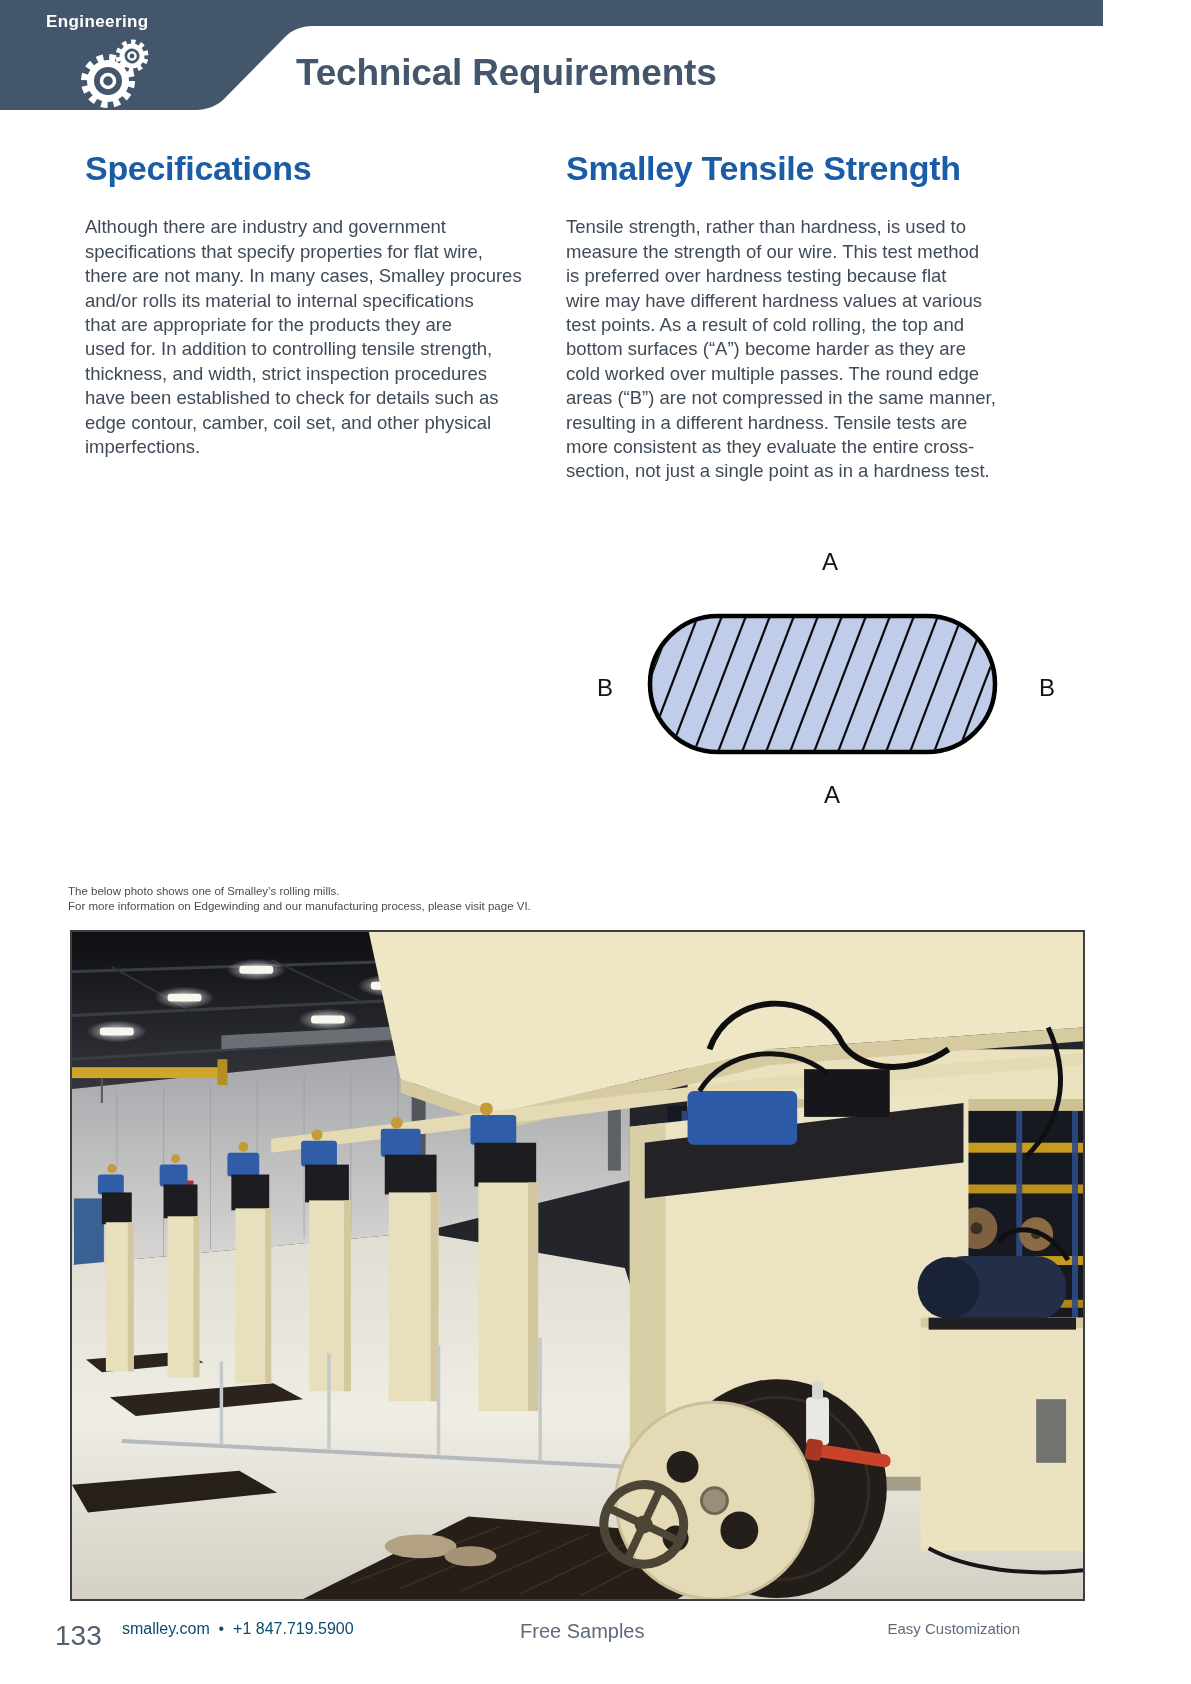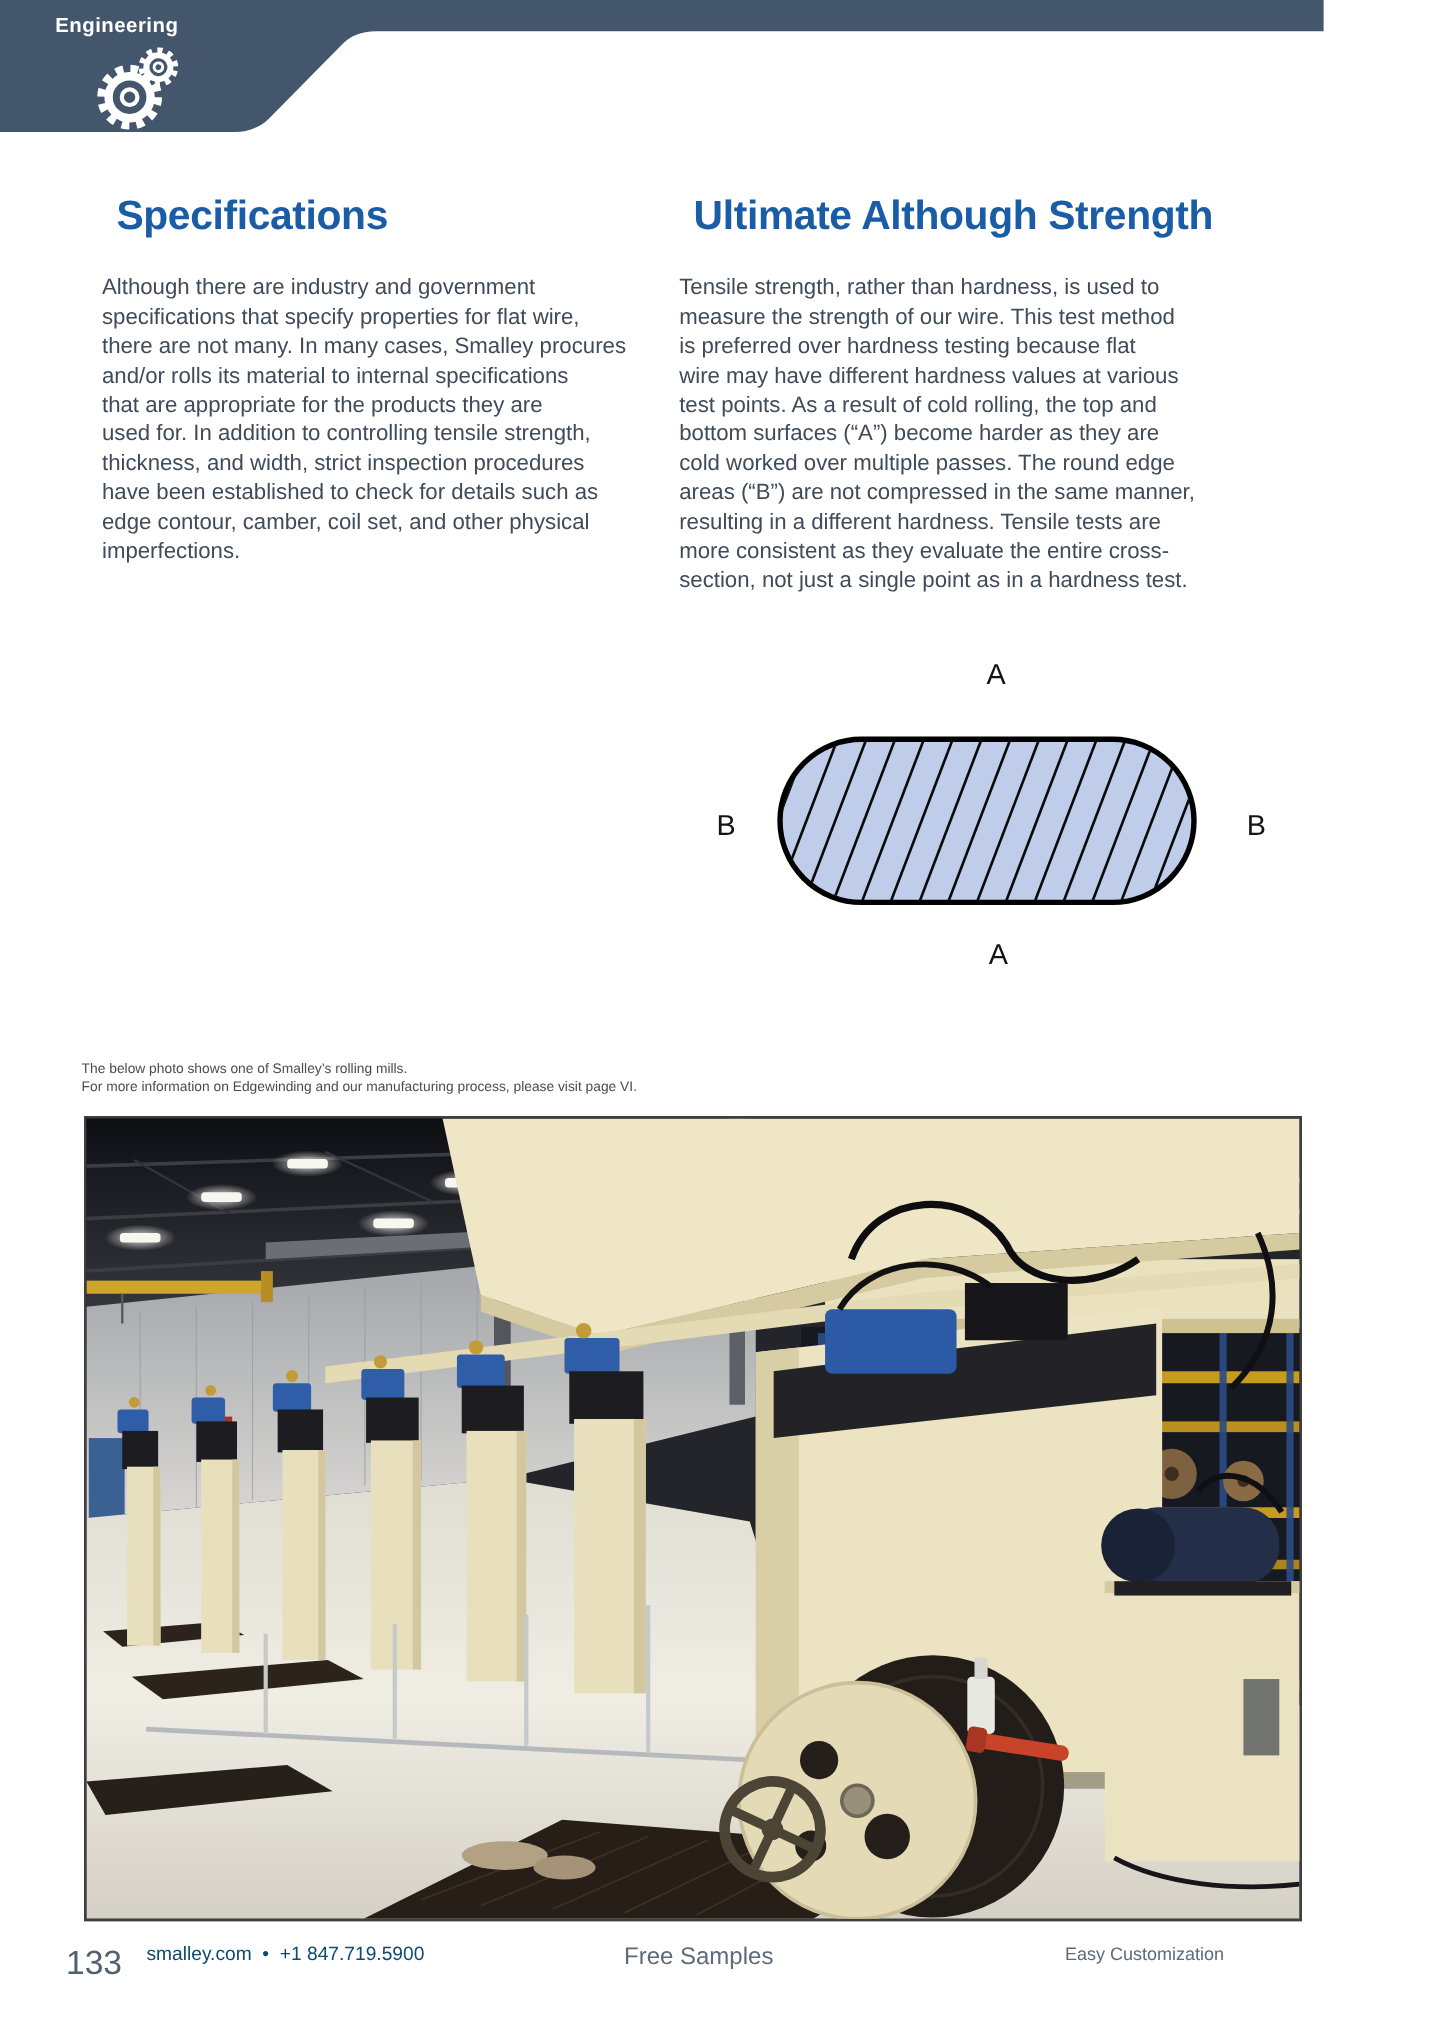--- a/index.html
+++ b/index.html
@@ -1,21 +1,21 @@
 <!DOCTYPE html>
 <html><head>
 <meta charset="utf-8">
 <style>
   body{margin:0;background:#ffffff}
   .page{position:relative;width:1103px;height:1684px;background:#fff;
         font-family:"Liberation Sans",sans-serif;overflow:hidden}
   .abs{position:absolute}
   .eng-label{left:46px;top:12px;font-size:17px;font-weight:700;color:#fff;letter-spacing:.4px}
   .page-title{left:296px;top:52px;font-size:37px;font-weight:700;color:#44566b;letter-spacing:-.2px}
-  .col-heading{margin:12px;font-size:34px;font-weight:700;color:#1b5ca6;letter-spacing:-.3px;line-height:1.1}
+  .col-heading{margin:0;font-size:34px;font-weight:700;color:#1b5ca6;letter-spacing:-.3px;line-height:1.1}
   .left-col{left:85px;top:150px;width:495px}
   .right-col{left:566px;top:150px;width:525px}
   .body-text{margin-top:28px;font-size:18.5px;line-height:24.4px;color:#3f4b59;white-space:pre-line}
   .diagram-svg{left:555px;top:500px}
   .caption{left:68px;top:884px;width:640px;font-size:11.5px;line-height:14.8px;color:#4b4c4e;white-space:pre-line}
   .photo-frame{left:70px;top:930px;width:1015px;height:671px;border:2px solid #3f3f3f;box-sizing:border-box;background:#23252a}
   svg.photo{width:100%;height:100%;display:block}
   .footer-num{left:55px;top:1620px;font-size:28px;color:#51606c}
   .footer-contact{left:122px;top:1620px;font-size:16px;color:#0c4a6e;white-space:pre}
   .footer-center{left:520px;top:1620px;width:260px;font-size:20px;color:#5d6b7a}
@@ -33,37 +33,38 @@
       <circle cx="108" cy="81" r="17.5" fill="none" stroke="#fff" stroke-width="7"></circle>
       <circle cx="108" cy="81" r="6.5" fill="none" stroke="#fff" stroke-width="3.5"></circle>
       <g transform="rotate(12 132 56)">
         <circle cx="132" cy="56" r="13.5" fill="none" stroke="#fff" stroke-width="6" stroke-dasharray="4.2 4.3"></circle>
         <circle cx="132" cy="56" r="10" fill="none" stroke="#fff" stroke-width="5"></circle>
         <circle cx="132" cy="56" r="3.6" fill="none" stroke="#fff" stroke-width="2.4"></circle>
       </g>
     </g>
   </svg>
   <div class="abs eng-label">Engineering</div>
+  <div class="abs page-title">Technical Requirements</div>
 
   <div class="abs left-col">
     <h2 class="col-heading">Specifications</h2>
     <div class="body-text">Although there are industry and government
 specifications that specify properties for flat wire,
 there are not many. In many cases, Smalley procures
 and/or rolls its material to internal specifications
 that are appropriate for the products they are
 used for. In addition to controlling tensile strength,
 thickness, and width, strict inspection procedures
 have been established to check for details such as
 edge contour, camber, coil set, and other physical
 imperfections.</div>
   </div>
 
   <div class="abs right-col">
-    <h2 class="col-heading">Ultimate Although Strength</h2>
+    <h2 class="col-heading">Smalley Tensile Strength</h2>
     <div class="body-text">Tensile strength, rather than hardness, is used to
 measure the strength of our wire. This test method
 is preferred over hardness testing because flat
 wire may have different hardness values at various
 test points. As a result of cold rolling, the top and
 bottom surfaces (“A”) become harder as they are
 cold worked over multiple passes. The round edge
 areas (“B”) are not compressed in the same manner,
 resulting in a different hardness. Tensile tests are
 more consistent as they evaluate the entire cross-

